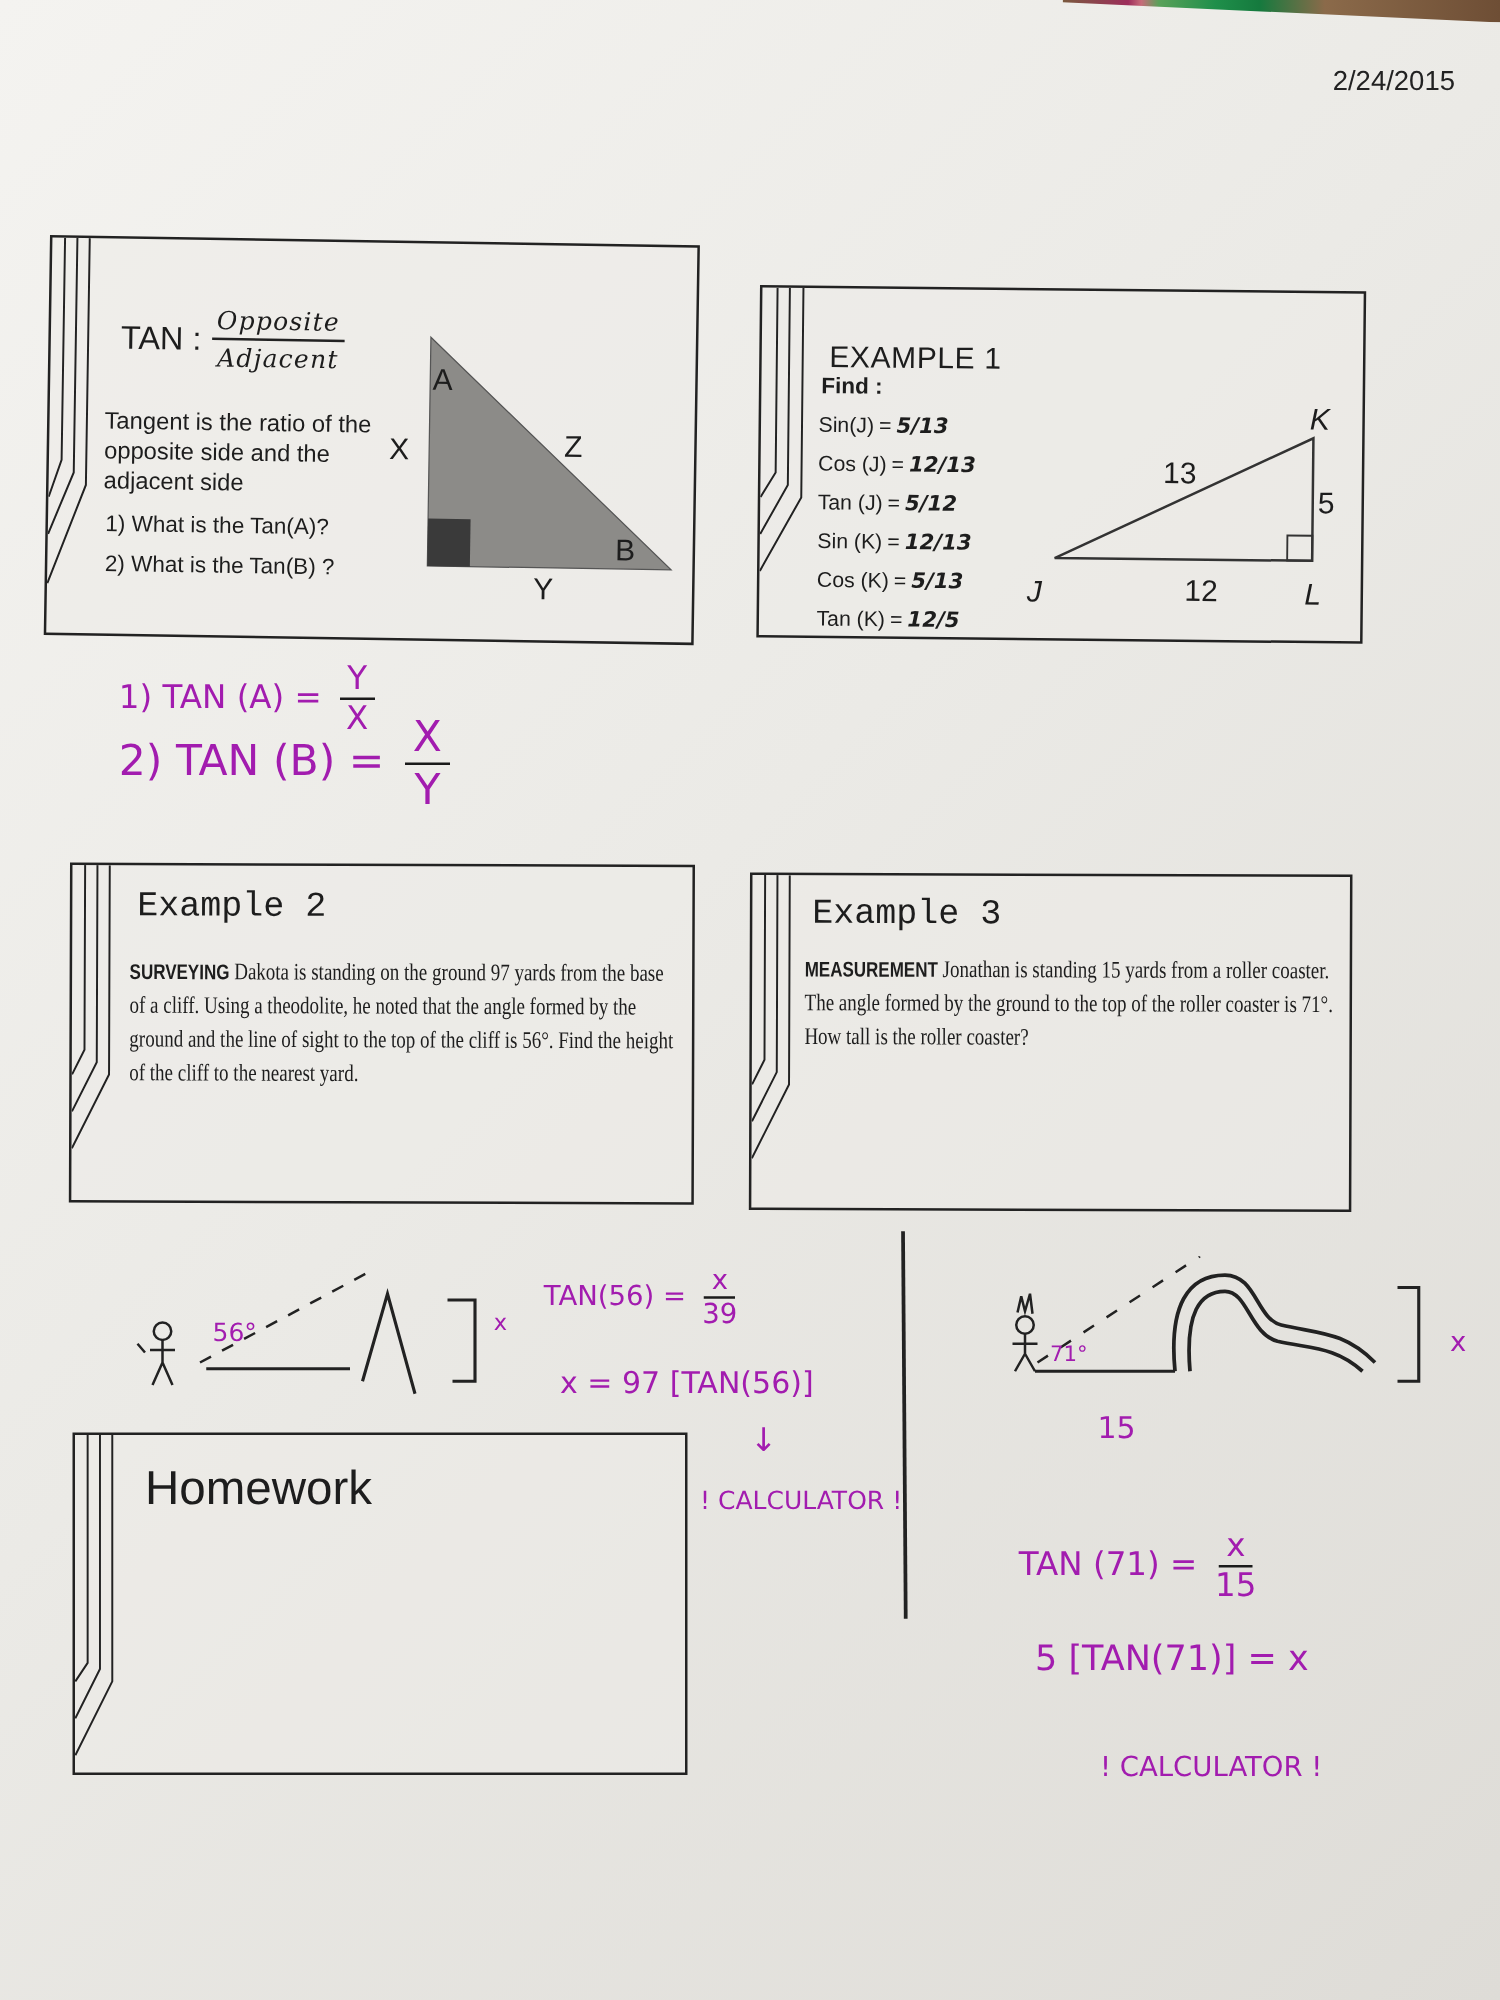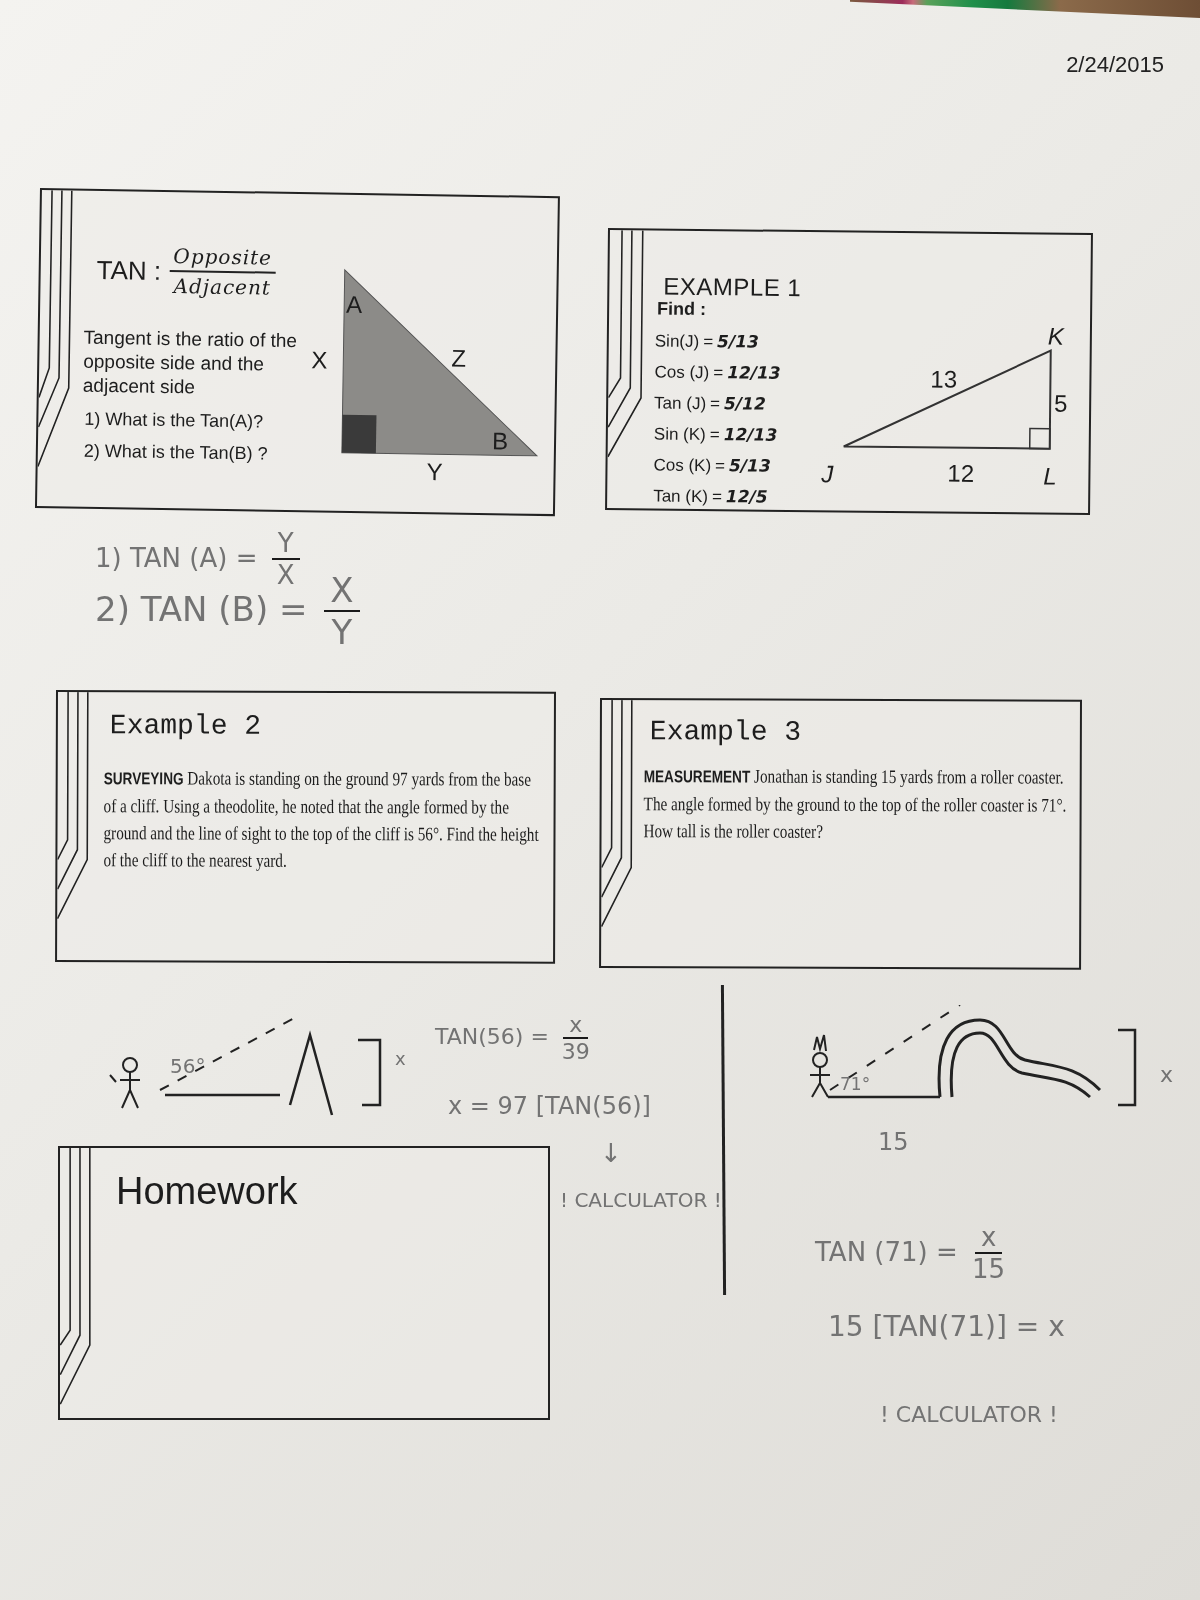--- a/index.html
+++ b/index.html
@@ -34,21 +34,21 @@
   .tri-lbl { position: absolute; font-size: 24px; }
 
   
   #card-ex1 { left: 608px; top: 228px; width: 485px; height: 282px; transform: rotate(0.6deg); transform-origin: left top; }
   .ex1-title { position: absolute; left: 10px; top: 42px; font-size: 24px; letter-spacing: 0.5px; }
   .ex1-find { position: absolute; left: 4px; top: 68px; font-size: 18px; font-weight: bold; }
   .ex1-row { position: absolute; left: 2px; font-size: 17px; display: flex; align-items: baseline; gap: 4px; }
   .hand { font-family: "DejaVu Sans", sans-serif; font-style: italic; font-weight: bold; text-align: right; }
 
   
-  .hw { position: absolute; font-family: "DejaVu Sans", sans-serif; color: #737373; }
+  .hw { position: absolute; font-family: "DejaVu Sans", sans-serif; color: #a21caf; }
   .hw .f { display: inline-flex; flex-direction: column; align-items: center; vertical-align: middle; margin-left: 6px; }
   .hw .f span:first-child { border-bottom: 2px solid #1a1a1a; padding: 0 6px; }
 
   
   #card-ex2 { left: 56px; top: 690px; width: 500px; height: 272px; transform: rotate(0.2deg); transform-origin: left top; }
   #card-ex3 { left: 600px; top: 698px; width: 482px; height: 270px; transform: rotate(0.2deg); transform-origin: left top; }
   .ex-title { position: absolute; left: 8px; top: 18px; font-size: 28px; font-family: Liberation Mono, monospace; }
   .ex-body { position: absolute; left: 2px; top: 72px; right: 10px; font-family: "Liberation Serif", serif; font-size: 19px; line-height: 27px; transform: scaleX(0.8); transform-origin: left top; width: 125%; }
   .ex-body b { font-family: "Liberation Sans Narrow", "Liberation Sans", sans-serif; font-size: 17px; }
 
@@ -216,21 +216,21 @@
 <div class="hw" style="left:878px;top:1128px;font-size:24px">15</div>
 <div class="hw" style="left:1160px;top:1062px;font-size:22px">x</div>
 
 <div class="hw" style="left:815px;top:1222px;font-size:26px">
   <span>TAN (71) =</span>
   <span class="f">
       <span>x</span>
       <span>15</span>
     </span>
 </div>
-<div class="hw" style="left:828px;top:1310px;font-size:28px">15 [TAN(71)] = x</div>
+<div class="hw" style="left:828px;top:1310px;font-size:28px">5 [TAN(71)] = x</div>
 <div class="hw" style="left:880px;top:1402px;font-size:22px">! CALCULATOR !</div>
 
 <div class="card" id="card-hw">
   <svg class="rails" viewBox="0 0 36 274">
     <path d="M10 0 V185 L0 200 M20 0 V190 L0 230 M30 0 V200 L0 260" stroke="#222" stroke-width="1.6" fill="none"></path>
   </svg>
   <div class="content">
     <div class="hw-title">Homework</div>
   </div>
 </div>

